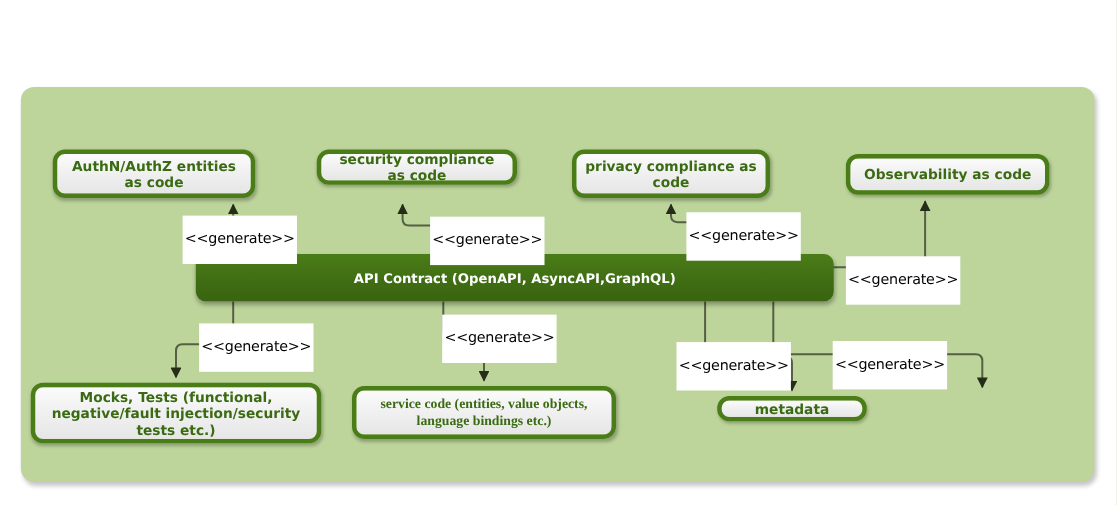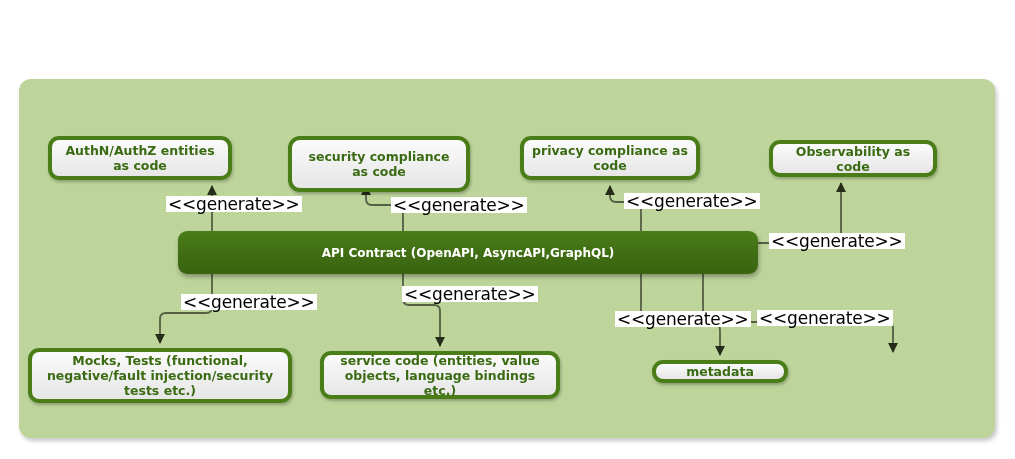--- a/index.html
+++ b/index.html
@@ -69,39 +69,39 @@
     border-radius: 9px;
     color: #ffffff;
     font-size: 12px;
     line-height: 20px;
     box-shadow: 1px 3px 4px rgba(0,0,0,0.3);
     margin-left: 38px;
   }
 
   
   #n-authn       { left: 48px;  top: 136px; width: 184px; height: 44px; }
-  #n-security    { left: 288px; top: 136px; width: 182px; height: 56px; border-radius: 12px; }
+  #n-security    { left: 288px; top: 136px; width: 182px; height: 32px; }
   #n-privacy     { left: 520px; top: 136px; width: 180px; height: 44px; }
-  #n-observ      { left: 769px; top: 140px; width: 168px; height: 37px; }
+  #n-observ      { left: 769px; top: 140px; width: 185px; height: 37px; }
   #n-contract    { left: 140px; top: 231px; width: 580px; height: 43px; }
   #n-mocks       { left: 28px;  top: 348px; width: 264px; height: 55px; }
-  #n-service     { left: 320px; top: 351px; width: 240px; height: 48px; }
+  #n-service     { left: 320px; top: 351px; width: 240px; height: 48px; font-family: Liberation Serif, serif; }
   #n-metadata    { left: 652px; top: 360px; width: 136px; height: 23px; }
   #n-deployment  { left: 809px; top: 357px; width: 170px; height: 46px; }
 
   
   .elabel {
     position: absolute;
     background: #ffffff;
     color: #000000;
     font-family: "DejaVu Sans", sans-serif;
-    font-size: 17px;
+    font-size: 13px;
     line-height: 14px;
     white-space: nowrap;
-    padding: 1px 2px;
+    padding: 15px 2px;
     letter-spacing: -0.2px;
   }
 
   #l1 { left: 166px; top: 196px; }
   #l2 { left: 391px; top: 197px; }
   #l3 { left: 624px; top: 193px; }
   #l4 { left: 769px; top: 233px; }
   #l5 { left: 181px; top: 294px; }
   #l6 { left: 402px; top: 286px; }
   #l7 { left: 615px; top: 311px; }

